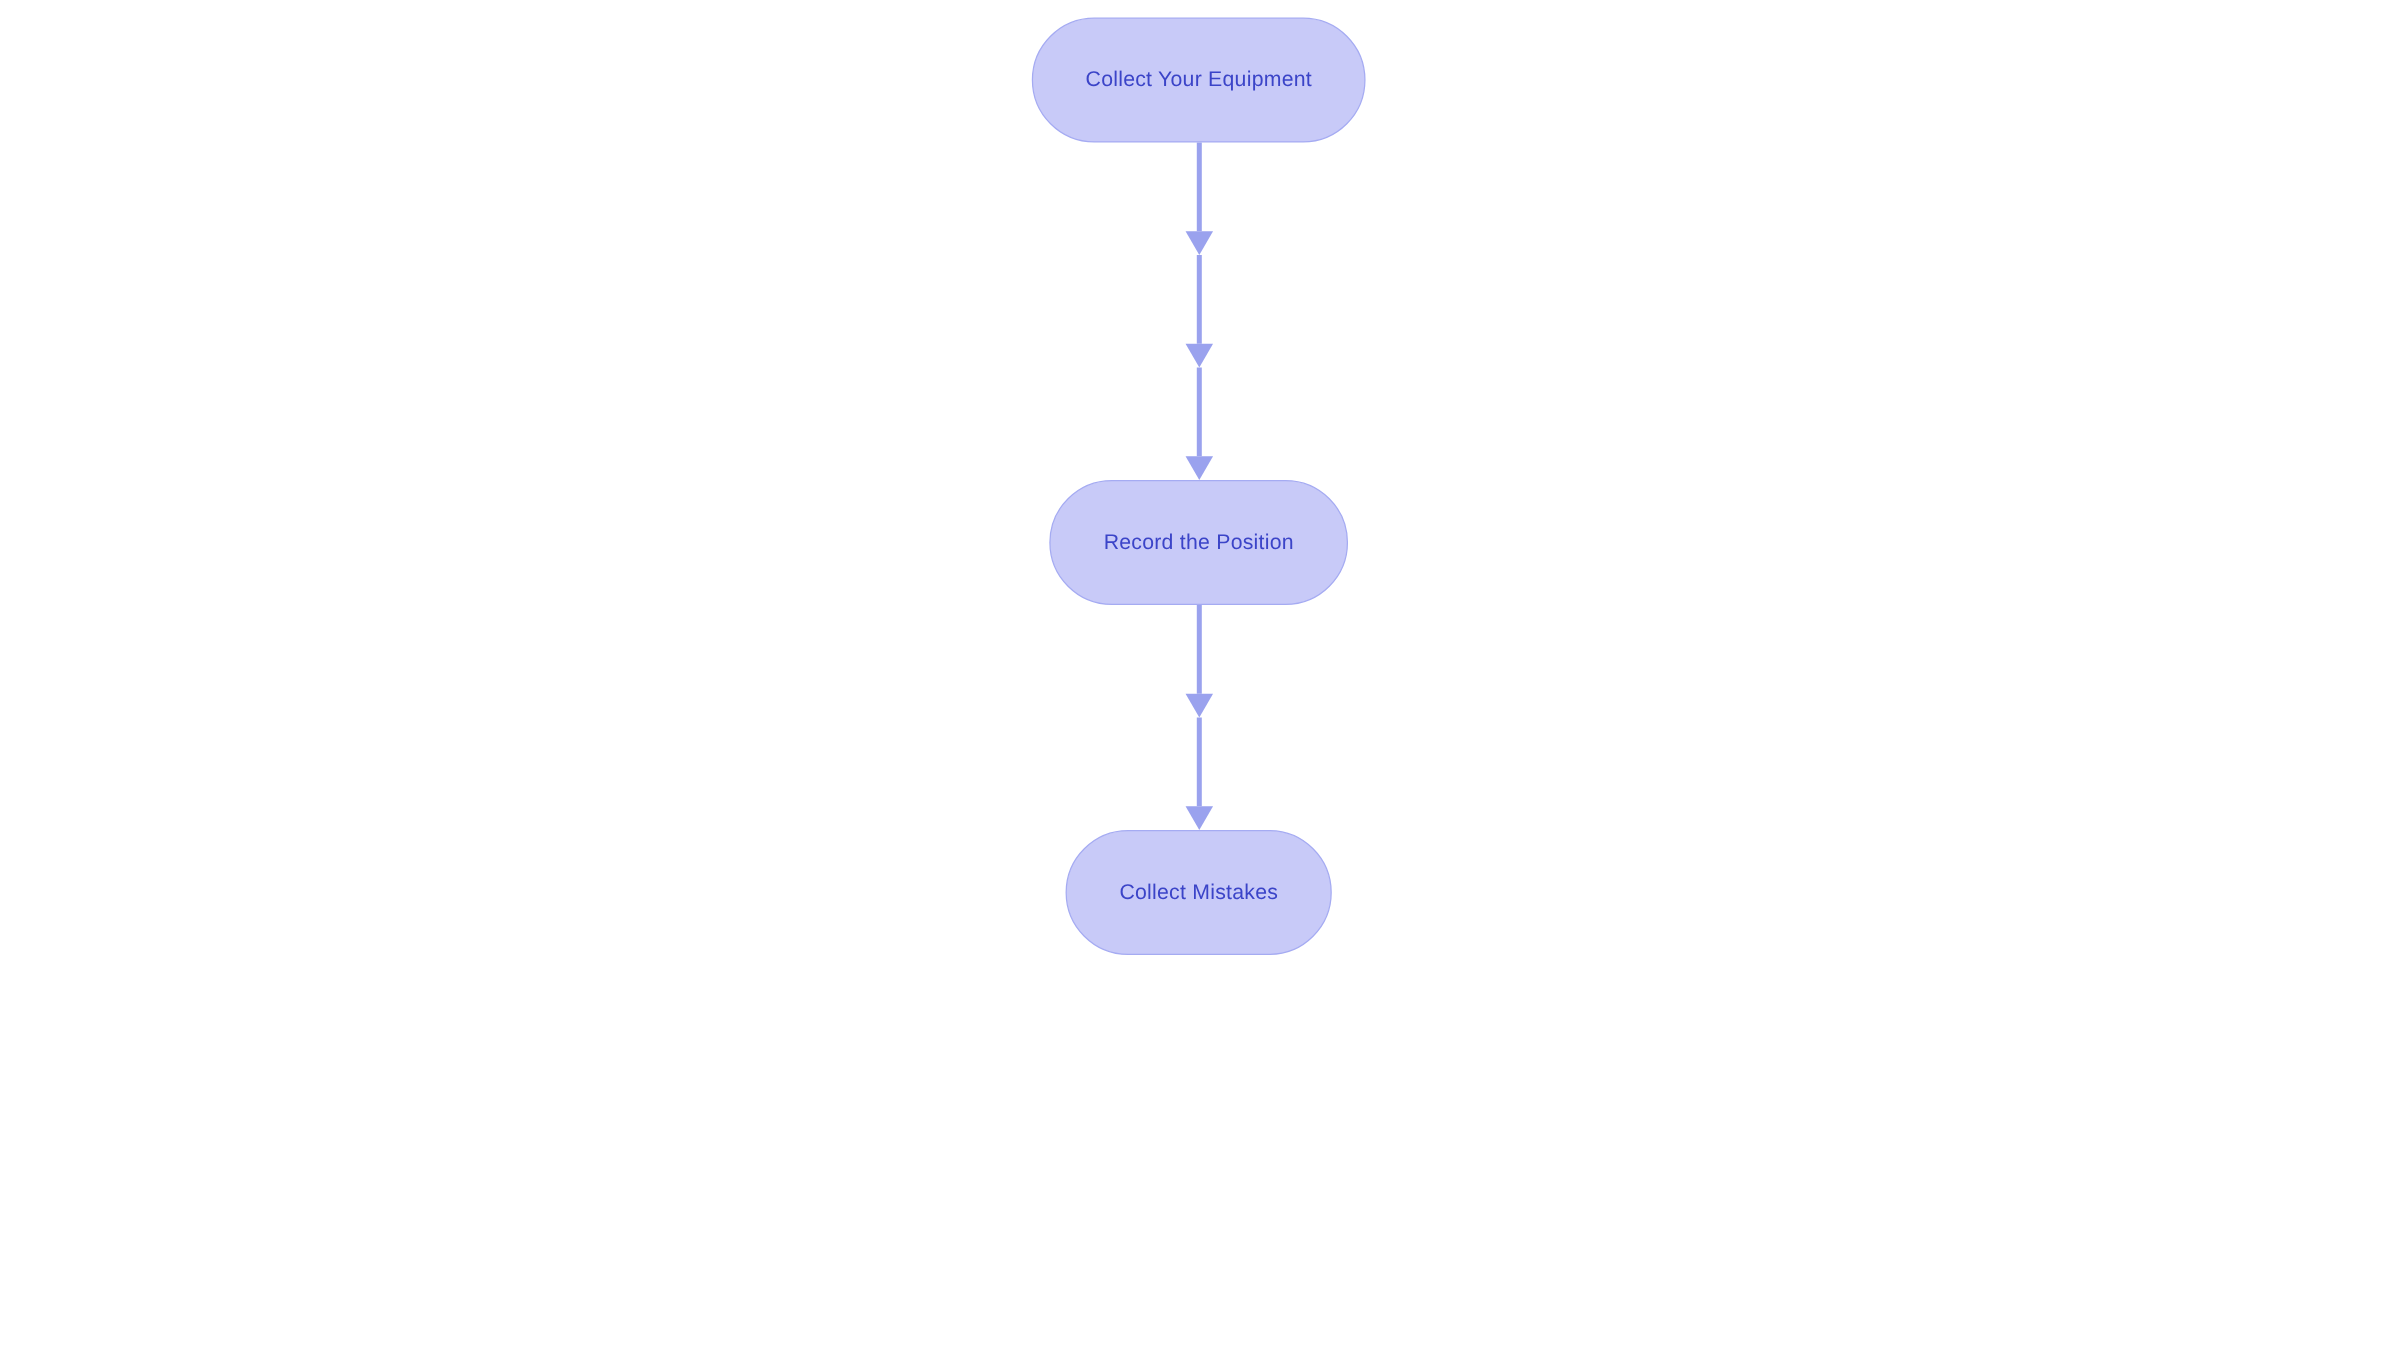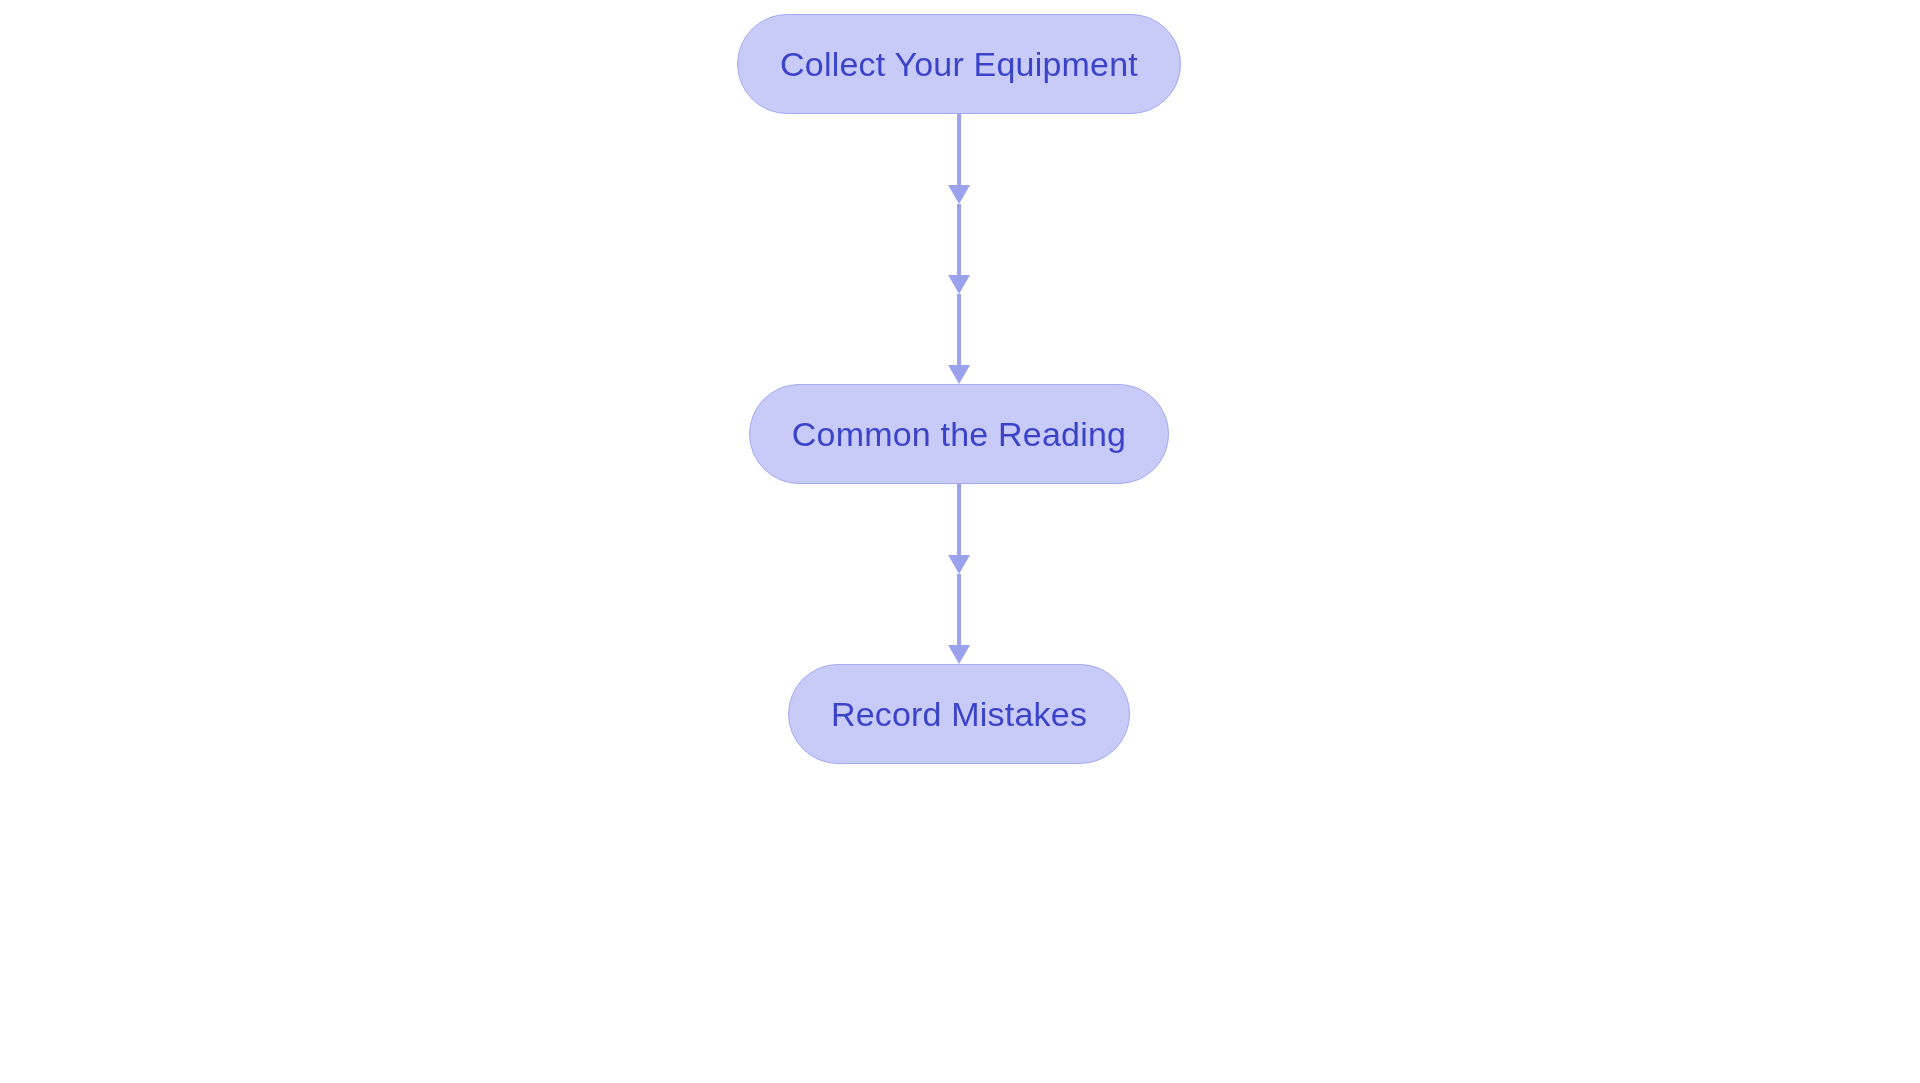--- a/index.html
+++ b/index.html
@@ -39,21 +39,21 @@
     border-radius: 50px;
     background: var(--node-fill);
     border: 1.5px solid var(--node-border);
     display: flex;
     align-items: center;
     justify-content: center;
     white-space: nowrap;
   }
   .flow-node .node-label {
     color: var(--node-text);
-    font-size: 34px;
+    font-size: 17px;
     font-weight: 400;
     letter-spacing: 0.2px;
   }
   .flow-arrow {
     height: 90px;
     display: flex;
     flex-direction: column;
     align-items: center;
   }
   .flow-arrow .arrow-line {
@@ -90,32 +90,32 @@
       <div class="arrow-head"></div>
     </div>
 
 
     <div class="flow-arrow">
       <div class="arrow-line"></div>
       <div class="arrow-head"></div>
     </div>
 
     <div class="flow-node">
-      <span class="node-label">Common the Reading</span>
+      <span class="node-label">Record the Position</span>
     </div>
 
     <div class="flow-arrow">
       <div class="arrow-line"></div>
       <div class="arrow-head"></div>
     </div>
 
 
     <div class="flow-arrow">
       <div class="arrow-line"></div>
       <div class="arrow-head"></div>
     </div>
 
     <div class="flow-node">
-      <span class="node-label">Record Mistakes</span>
+      <span class="node-label">Collect Mistakes</span>
     </div>
 
   </div>
 </div>
 
 </body></html>

